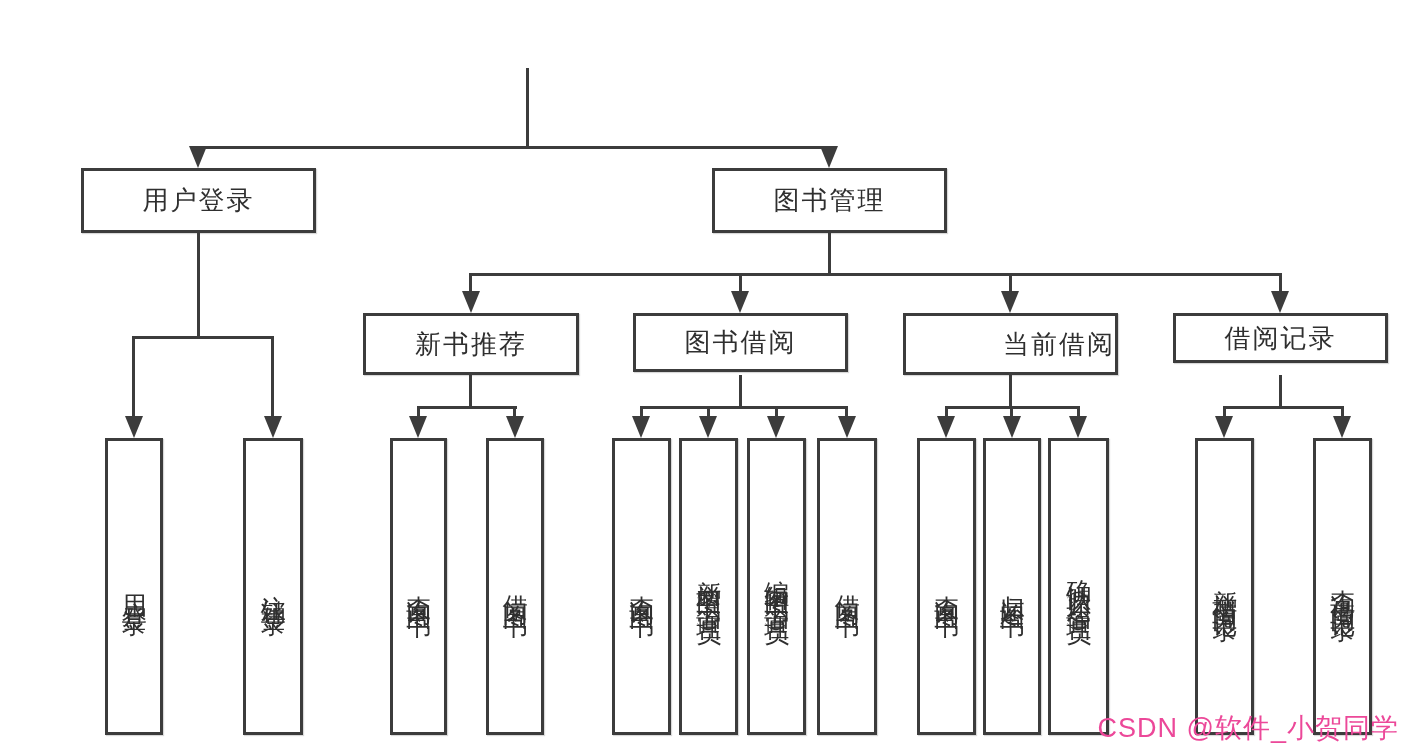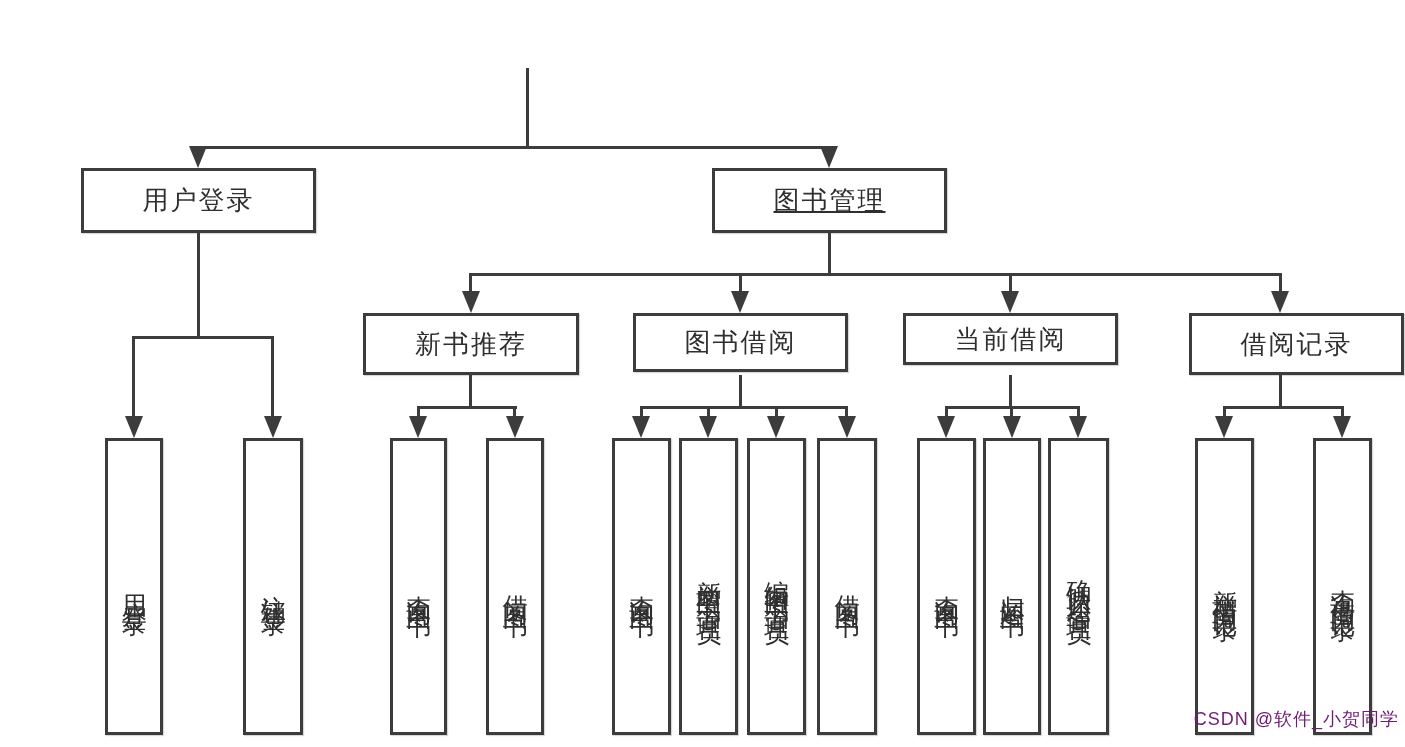--- a/index.html
+++ b/index.html
@@ -48,43 +48,43 @@
     position: absolute;
     width: 0;
     height: 0;
     border-left: 9px solid transparent;
     border-right: 9px solid transparent;
     border-top: 22px solid #3c3c3c;
   }
   .watermark {
     position: absolute;
     right: 6px;
-    bottom: 16px;
-    font-size: 18px;
-    color: #701a75;
+    bottom: 1px;
+    font-size: 27px;
+    color: #ec4899;
     letter-spacing: 1px;
     z-index: 5;
     white-space: nowrap;
   }
 </style>
 </head>
 <body>
 
 <div id="canvas">
 
 
   <div class="vline" style="left:526px;top:68px;width:3px;height:78px;"></div>
   <div class="hline" style="left:197px;top:146px;width:635px;height:3px;"></div>
   <div class="arrow-down" style="left:189px;top:146px;"></div>
   <div class="arrow-down" style="left:820px;top:146px;"></div>
 
   <div class="box" style="left:81px;top:168px;width:235px;height:65px;">
     <span>用户登录</span>
   </div>
-  <div class="box" style="left:712px;top:168px;width:235px;height:65px;text-decoration:underline;">
+  <div class="box" style="left:712px;top:168px;width:235px;height:65px;">
     <span>图书管理</span>
   </div>
 
   <div class="vline" style="left:197px;top:233px;width:3px;height:106px;"></div>
   <div class="hline" style="left:133px;top:336px;width:141px;height:3px;"></div>
   <div class="vline" style="left:132px;top:336px;width:3px;height:82px;"></div>
   <div class="arrow-down" style="left:125px;top:416px;"></div>
   <div class="vline" style="left:271px;top:336px;width:3px;height:82px;"></div>
   <div class="arrow-down" style="left:264px;top:416px;"></div>
 
@@ -98,24 +98,24 @@
   <div class="arrow-down" style="left:1001px;top:291px;"></div>
   <div class="vline" style="left:1279px;top:273px;width:3px;height:20px;"></div>
   <div class="arrow-down" style="left:1271px;top:291px;"></div>
 
   <div class="box" style="left:363px;top:313px;width:216px;height:62px;">
     <span>新书推荐</span>
   </div>
   <div class="box" style="left:633px;top:313px;width:215px;height:59px;">
     <span>图书借阅</span>
   </div>
-  <div class="box" style="left:903px;top:313px;width:215px;height:52px;">
+  <div class="box" style="left:903px;top:313px;width:215px;height:62px;justify-content:flex-end;">
     <span>当前借阅</span>
   </div>
-  <div class="box" style="left:1173px;top:313px;width:215px;height:62px;margin-left:16px;">
+  <div class="box" style="left:1173px;top:313px;width:215px;height:50px;">
     <span>借阅记录</span>
   </div>
 
   <div class="vline" style="left:469px;top:375px;width:3px;height:34px;"></div>
   <div class="hline" style="left:417px;top:406px;width:100px;height:3px;"></div>
   <div class="vline" style="left:417px;top:406px;width:3px;height:12px;"></div>
   <div class="arrow-down" style="left:409px;top:416px;"></div>
   <div class="vline" style="left:513px;top:406px;width:3px;height:12px;"></div>
   <div class="arrow-down" style="left:506px;top:416px;"></div>
 

